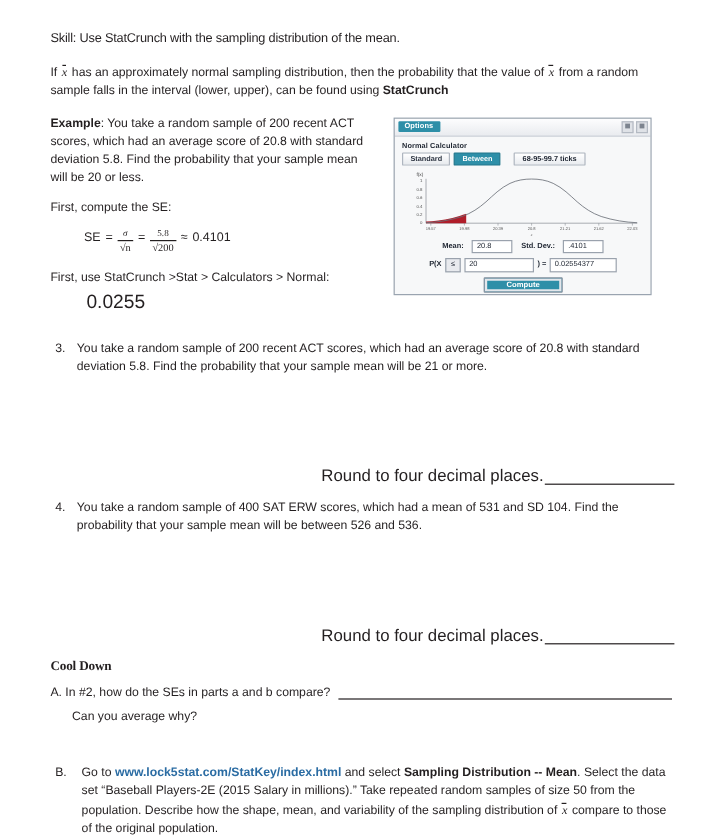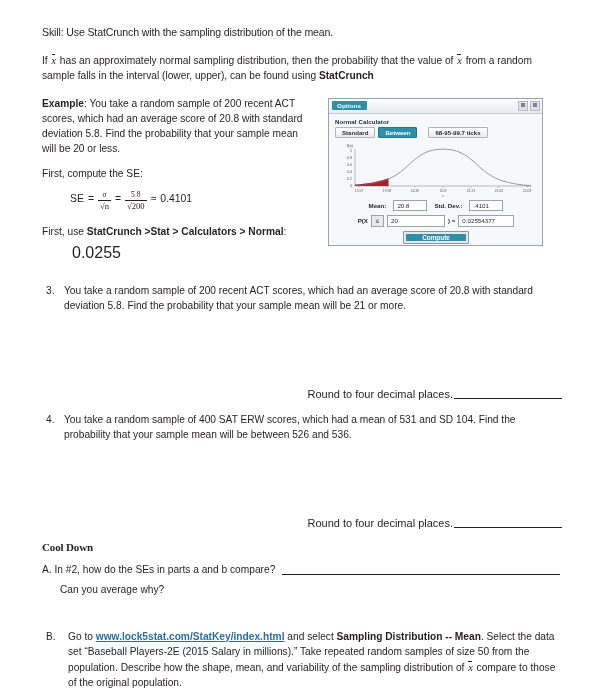--- a/index.html
+++ b/index.html
@@ -98,21 +98,21 @@
     font-size: 8.6px;
     padding: 1px 2px 0 2px;
     border-top: 1px solid #231f20;
   }
   .sqrt {
     font-family: "Liberation Serif", serif;
   }
   .ital { font-style: italic; font-family: "Liberation Serif", serif; }
 
   .then-line { margin: 0 0 2px 0 !important; }
-  .then-line .bold { font-weight: bold; }
+  .then-line .bold { font-weight: normal; }
   .answer-val {
     padding-left: 30px;
     margin: 0 !important;
     font-size: 16px;
   }
 
   
   .statcrunch {
     position: absolute;
     left: 286px;
@@ -268,22 +268,22 @@
     flex: 0 0 22px;
     text-align: left;
     padding-left: 4px;
     box-sizing: border-box;
   }
   .qtext { flex: 1; }
 
   .round-line {
     display: flex;
     justify-content: flex-end;
-    align-items: flex-start;
-    font-size: 11px;
+    align-items: flex-end;
+    font-size: 14px;
     padding-right: 2px;
   }
   .round-label { white-space: nowrap; }
   .blankline {
     display: inline-block;
     width: 108px;
     border-bottom: 1px solid #231f20;
     height: 10px;
     margin-left: 1px;
   }
@@ -315,21 +315,20 @@
   }
   .cd-b {
     display: flex;
     font-size: 10.2px;
     line-height: 1.5;
     margin-top: 34px;
   }
   .cd-b .qnum { width: 26px; flex: 0 0 26px; }
   .link {
     color: #2b6ca3;
-    text-decoration: underline;
     font-weight: bold;
   }
   .b-strong { font-weight: bold; }
 </style>
 </head>
 <body>
 
 <div class="page">
   <div class="content">
 

